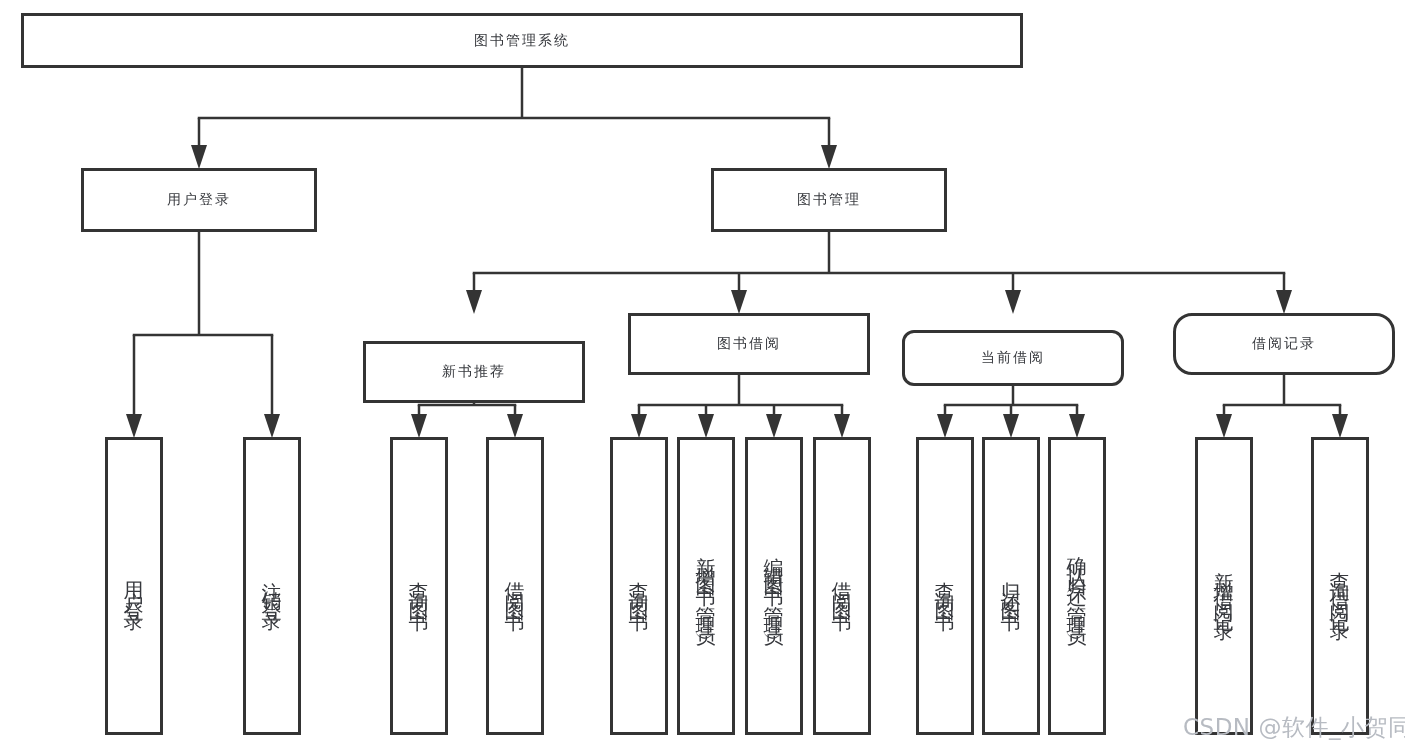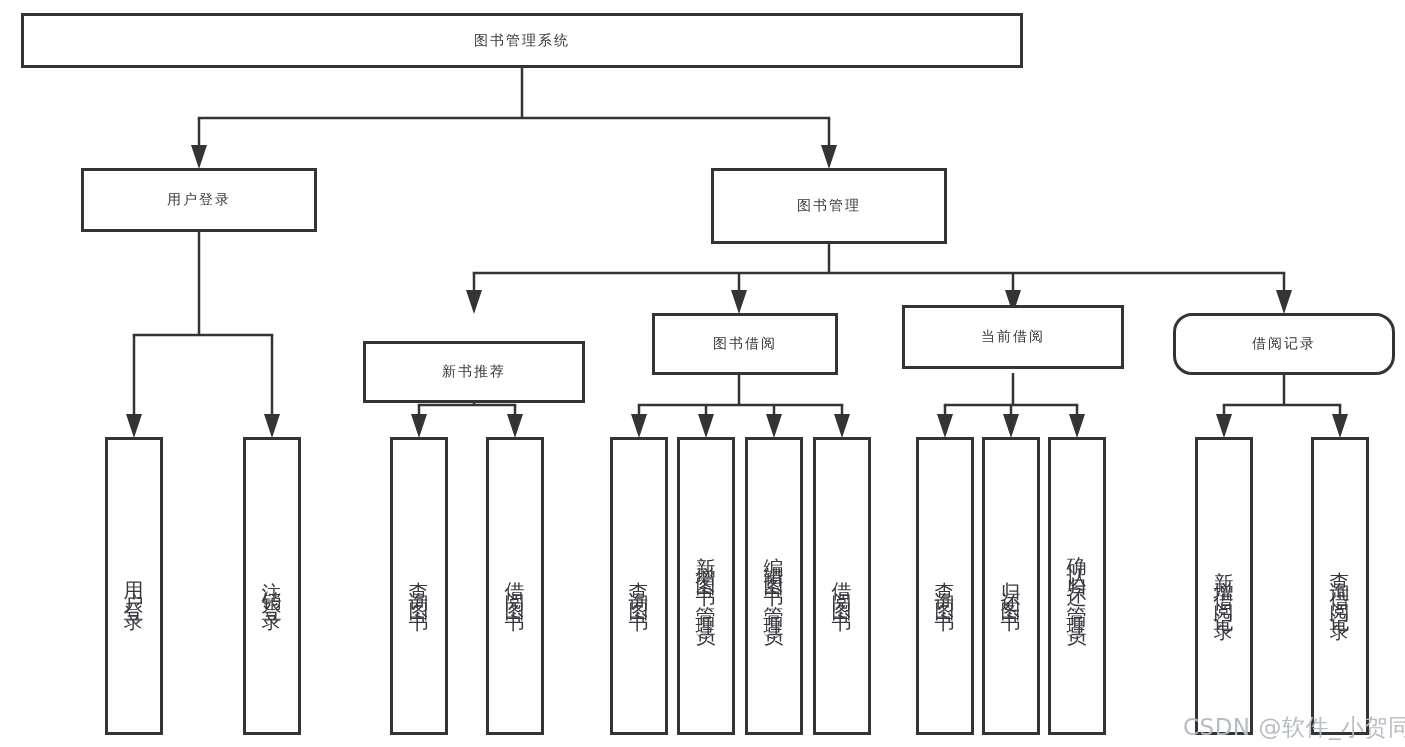--- a/index.html
+++ b/index.html
@@ -51,24 +51,24 @@
   .box-v {
     writing-mode: vertical-rl;
     font-size: 20px;
     letter-spacing: 10px;
     line-height: 1;
     text-align: center;
   }
   
   .n-root            { left: 21px;   top: 13px;  width: 1002px; height: 55px; }
   .n-user-login      { left: 81px;   top: 168px; width: 236px;  height: 64px; }
-  .n-book-mgmt       { left: 711px;  top: 168px; width: 236px;  height: 76px; }
+  .n-book-mgmt       { left: 711px;  top: 168px; width: 236px;  height: 64px; }
   .n-sec-newbook     { left: 363px;  top: 313px; width: 222px;  height: 62px; margin-top: 28px; }
-  .n-sec-borrow      { left: 628px;  top: 313px; width: 186px;  height: 62px; margin-left: 24px; }
-  .n-sec-current     { left: 902px;  top: 305px; width: 222px;  height: 64px; }
+  .n-sec-borrow      { left: 628px;  top: 313px; width: 242px;  height: 62px; }
+  .n-sec-current     { left: 902px;  top: 330px; width: 222px;  height: 56px; border-radius: 12px; }
   .n-sec-records     { left: 1173px; top: 313px; width: 222px;  height: 62px; border-radius: 19px; }
   .leaf              { top: 437px; width: 58px; height: 298px; }
   .l-login           { left: 105px; }
   .l-logout          { left: 243px; }
   .l-nb-query        { left: 390px; }
   .l-nb-borrow       { left: 486px; }
   .l-bb-query        { left: 610px; }
   .l-bb-add          { left: 677px; }
   .l-bb-edit         { left: 745px; }
   .l-bb-borrow       { left: 813px; }

